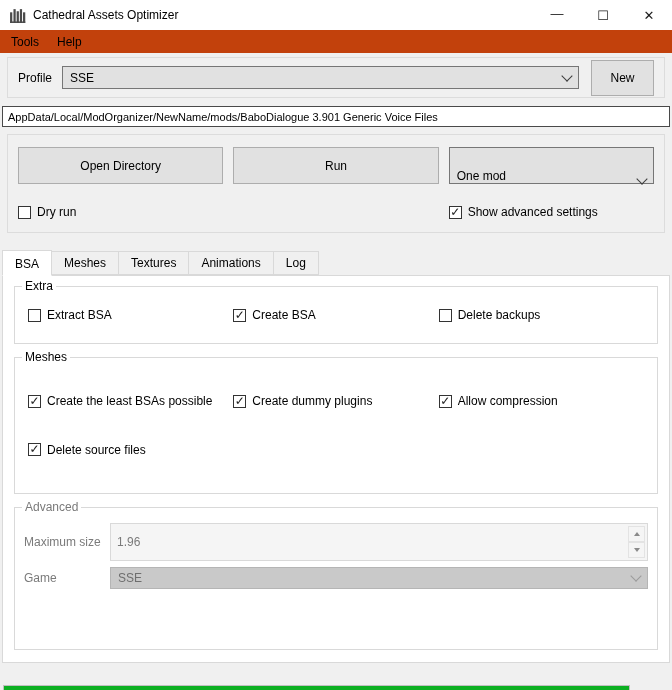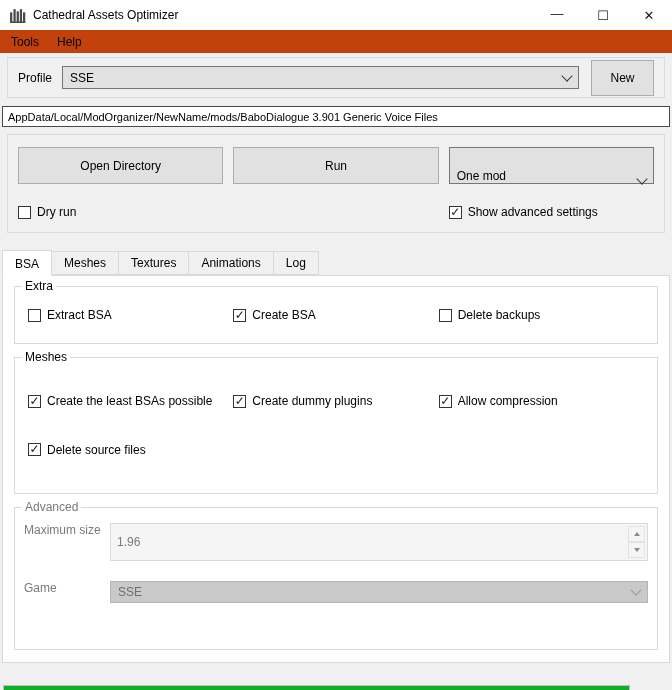--- a/index.html
+++ b/index.html
@@ -70,21 +70,21 @@
   .groupbox { position:relative; border:1px solid #d9d9d9; }
   .grouplabel { position:absolute; top:-8px; left:7px; background:#fff; padding:0 3px; }
 
   .gb-base { margin-top:10px; height:58px; display:grid; grid-template-columns:1fr 1fr 1fr;
              align-items:center; padding:0 13px; }
   .gb-extra { margin-top:13px; height:137px; padding:36px 13px 0 13px; }
   .gb-extra .row1 { display:grid; grid-template-columns:1fr 1fr 1fr; }
   .gb-extra .row2 { margin-top:34px; }
 
   .gb-adv { margin-top:13px; height:143px; padding:15px 9px 0 9px; color:#7a7a7a; }
-  .adv-row { display:flex; align-items:flex-start; margin-bottom:20px; }
+  .adv-row { display:flex; align-items:center; margin-bottom:6px; }
   .adv-label { width:86px; flex:0 0 auto; }
   .spinbox { flex:1; height:38px; background:#f5f5f5; border:1px solid #d9d9d9;
              display:flex; align-items:center; padding:0 6px; position:relative; }
   .spin-btns { position:absolute; right:2px; top:2px; bottom:2px; width:17px;
                display:flex; flex-direction:column; }
   .spin-btn { flex:1; background:#f5f5f5; border:1px solid #e3e3e3;
               display:flex; align-items:center; justify-content:center; }
   .arr-up { width:0; height:0; border-left:3px solid transparent; border-right:3px solid transparent;
             border-bottom:4px solid #8a8a8a; }
   .arr-down { width:0; height:0; border-left:3px solid transparent; border-right:3px solid transparent;

